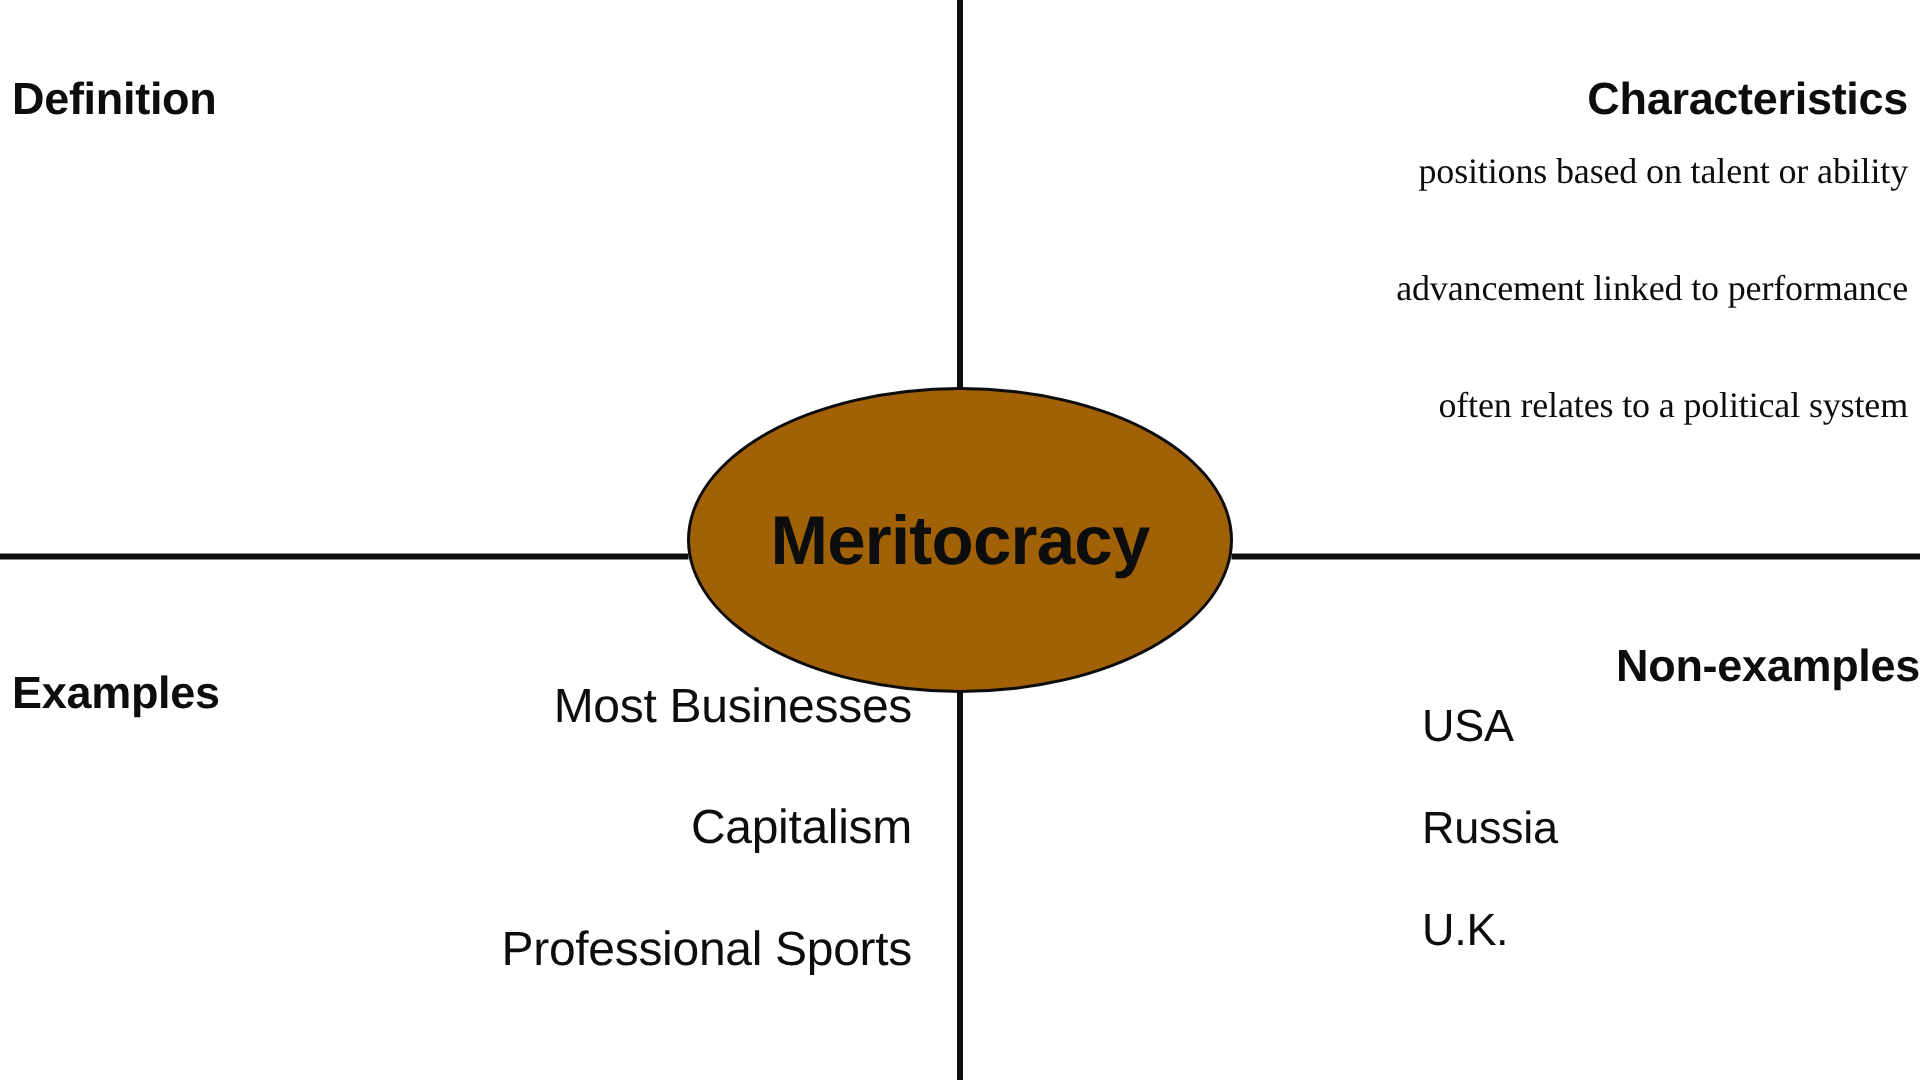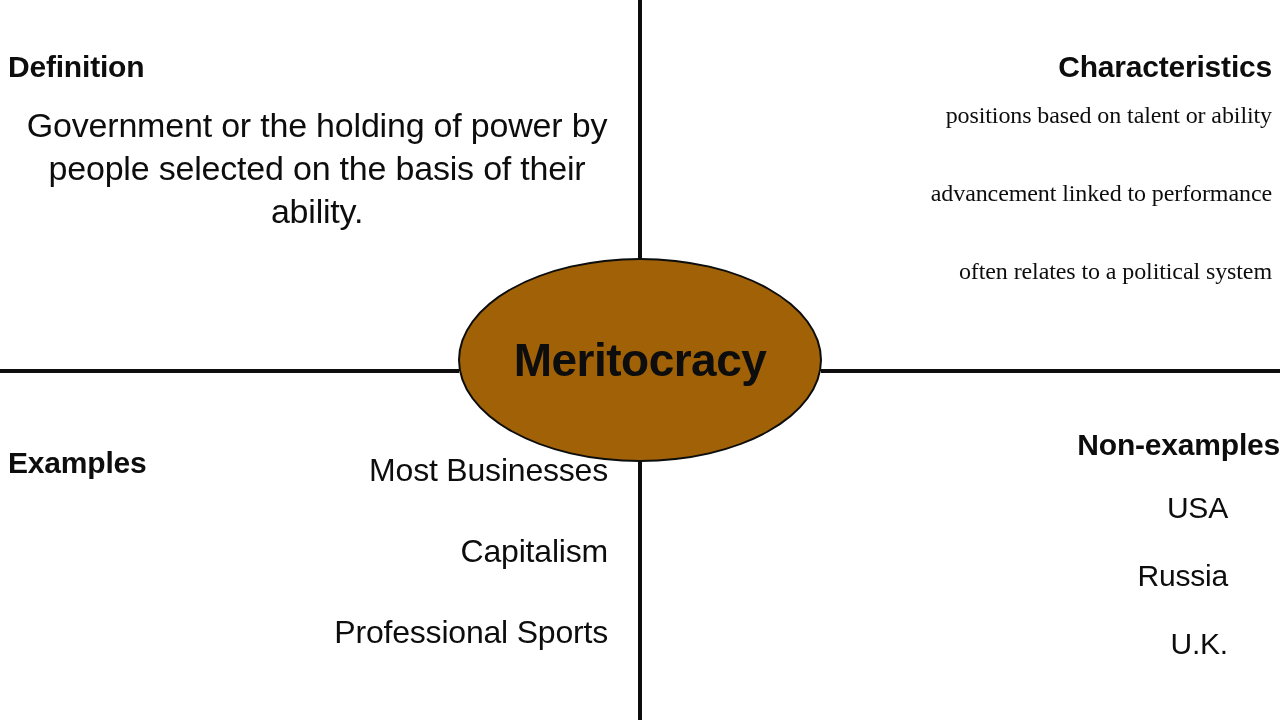--- a/index.html
+++ b/index.html
@@ -124,23 +124,23 @@
     letter-spacing: -0.2px;
     white-space: nowrap;
     margin-bottom: 41px;
   }
   #examples-list .ex-item:last-child { margin-bottom: 0; }
 
   
   #nonexamples-list {
     position: absolute;
     left: 948px;
-    top: 489px;
+    top: 466px;
     width: 280px;
-    text-align: right;
+    text-align: left;
   }
   #nonexamples-list .nonex-item {
     font-size: 30px;
     line-height: 38px;
     letter-spacing: -0.2px;
     white-space: nowrap;
     margin-bottom: 30px;
   }
   #nonexamples-list .nonex-item:last-child { margin-bottom: 0; }
 </style>
@@ -148,21 +148,20 @@
 <body>
 
 <div id="frame">
 
   <div class="v-line-top"></div>
   <div class="v-line-bottom"></div>
   <div class="h-line-left"></div>
   <div class="h-line-right"></div>
 
   <div class="quad-heading" id="h-definition">Definition</div>
-  <div id="definition-body">Government or the holding of power by people selected on the basis of their ability.</div>
 
   <div class="quad-heading" id="h-characteristics">Characteristics</div>
   <div id="characteristics-list">
     <div class="char-item">positions based on talent or ability</div>
     <div class="char-item">advancement linked to performance</div>
     <div class="char-item">often relates to a political system</div>
   </div>
 
   <div class="quad-heading" id="h-examples">Examples</div>
   <div id="examples-list">

